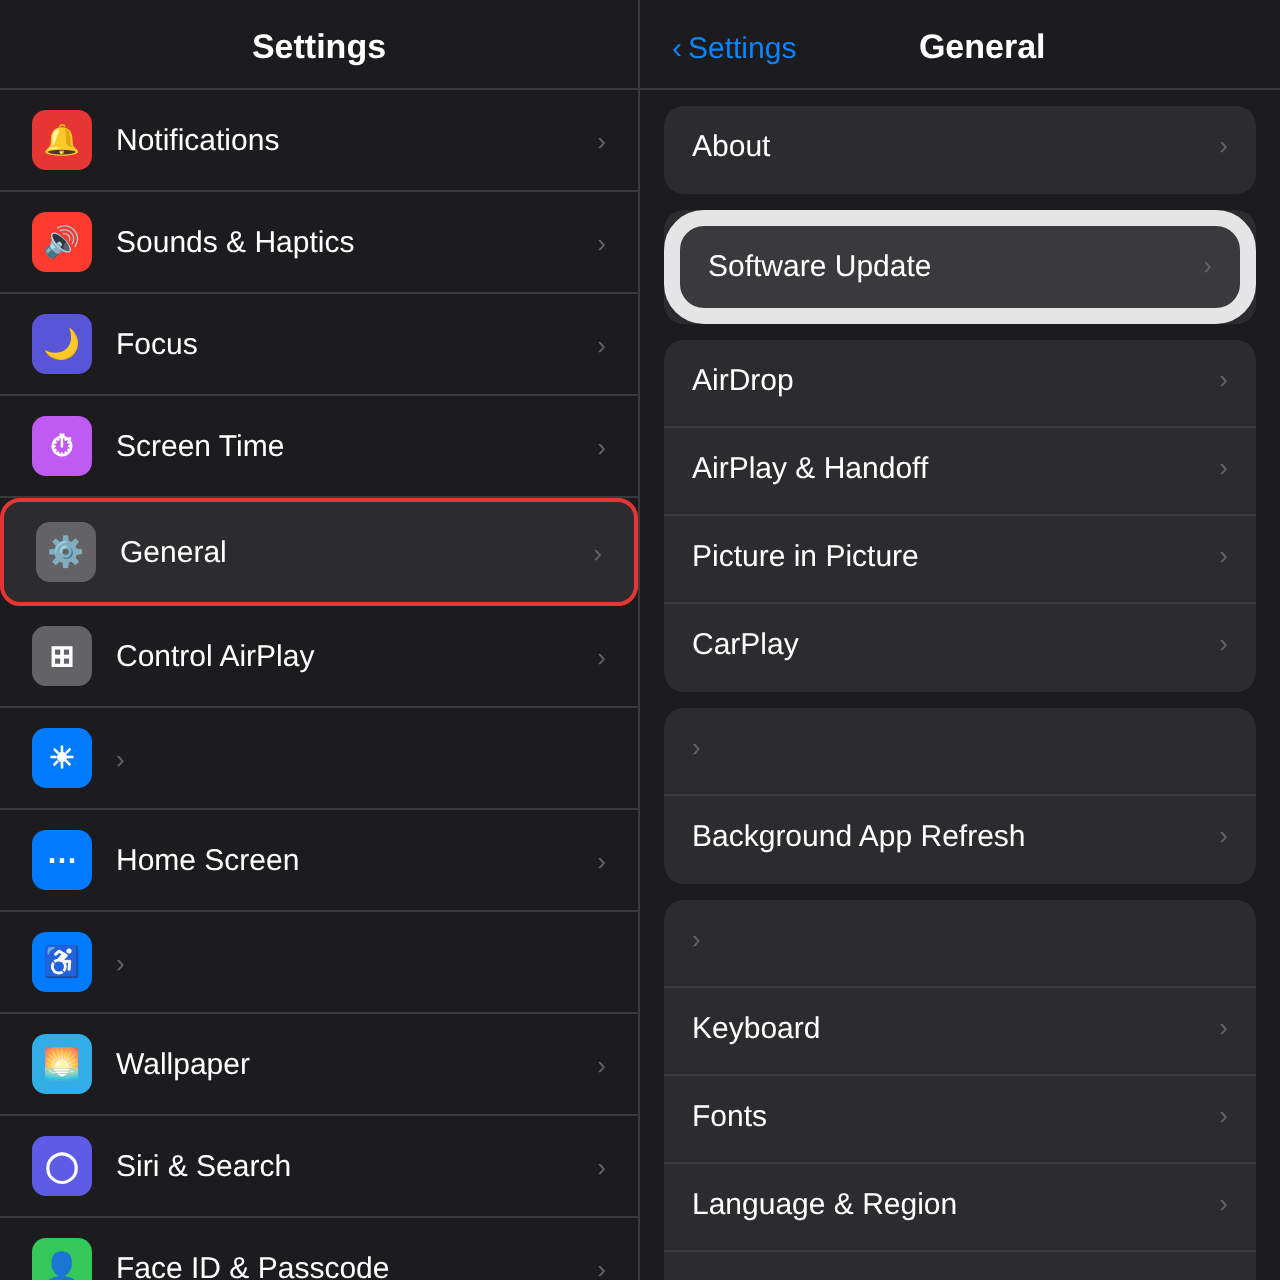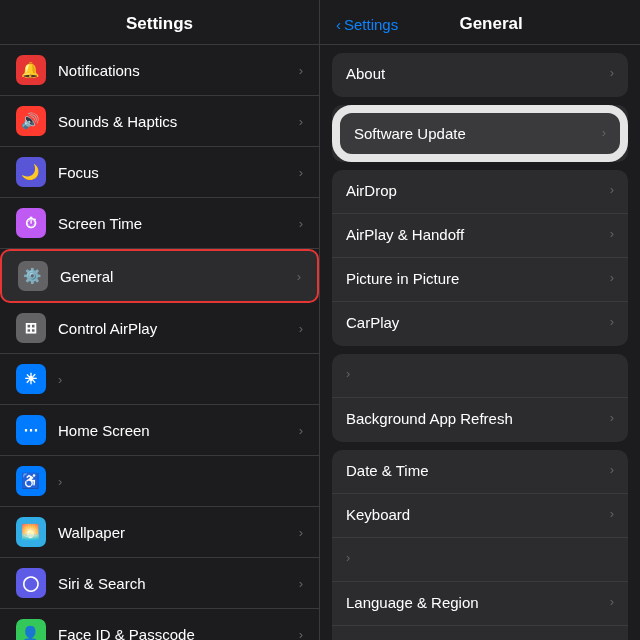--- a/index.html
+++ b/index.html
@@ -273,28 +273,28 @@
         <div class="right-item">
           <span class="right-chevron">›</span>
         </div>
         <div class="right-item">
           <span class="right-item-label">Background App Refresh</span>
           <span class="right-chevron">›</span>
         </div>
       </div>
       <div class="right-group-items">
         <div class="right-item">
-          <span class="right-item-label">Date &amp; Time</span>
           <span class="right-chevron">›</span>
         </div>
         <div class="right-item">
           <span class="right-item-label">Keyboard</span>
           <span class="right-chevron">›</span>
         </div>
         <div class="right-item">
+          <span class="right-item-label">Fonts</span>
           <span class="right-chevron">›</span>
         </div>
         <div class="right-item">
           <span class="right-item-label">Language &amp; Region</span>
           <span class="right-chevron">›</span>
         </div>
         <div class="right-item">
           <span class="right-item-label">Dictionary</span>
           <span class="right-chevron">›</span>
         </div>

